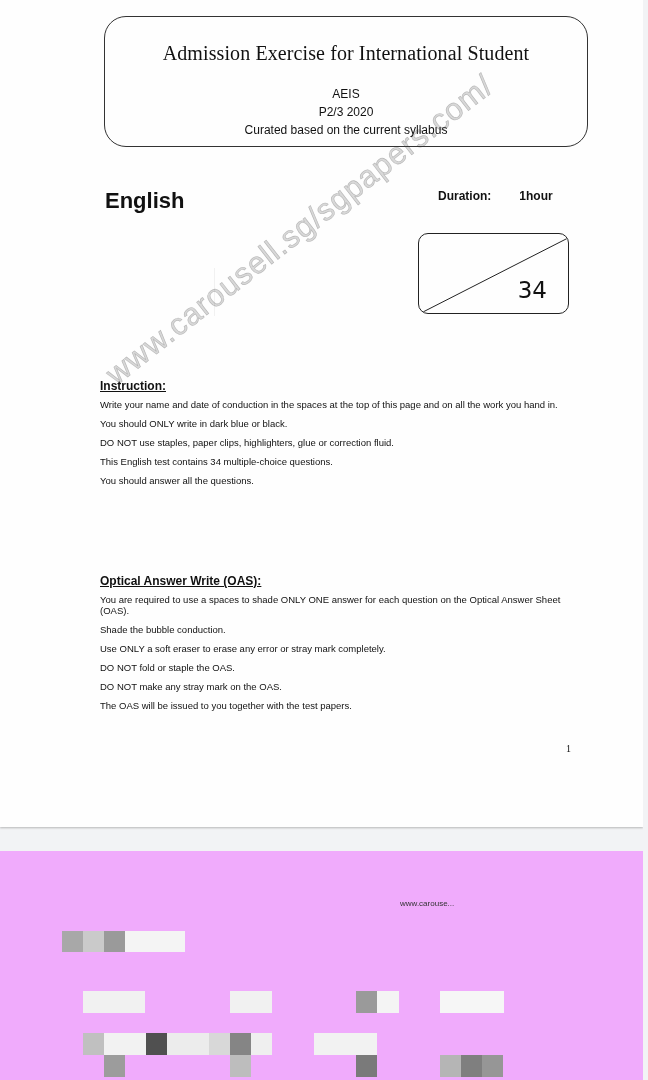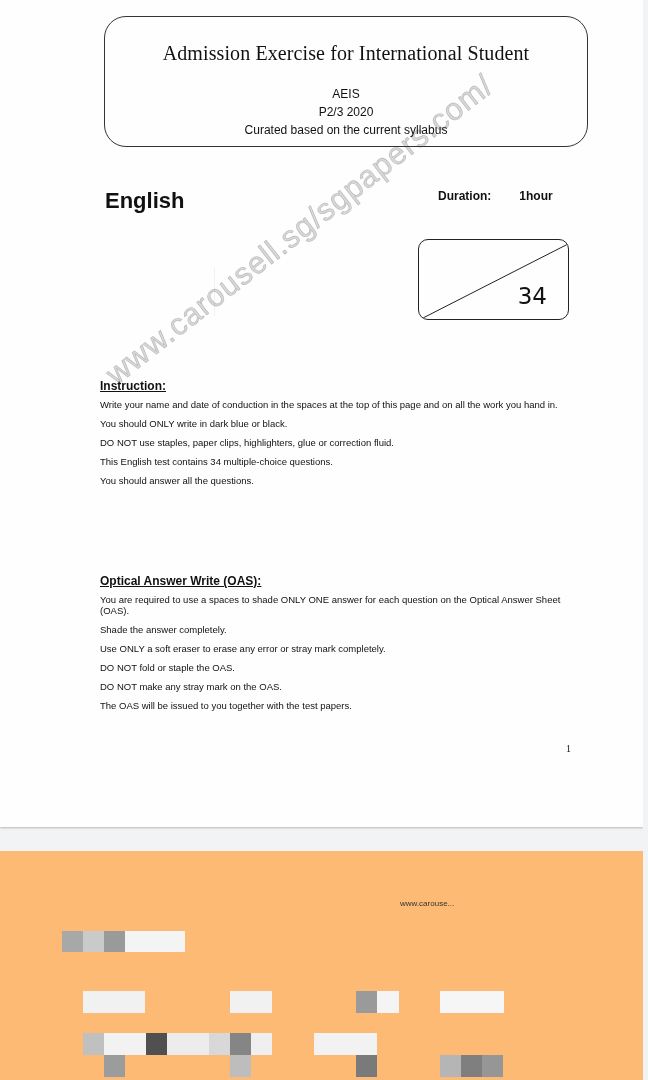--- a/index.html
+++ b/index.html
@@ -9,21 +9,21 @@
     font-family:"Liberation Sans", sans-serif; color:#111;
   }
   .page {
     position:absolute; left:0; top:0; width:643px; height:827px;
     background:#fefefe;
     box-shadow:0 1px 2px rgba(0,0,0,0.25);
     overflow:hidden;
   }
   .page2 {
     position:absolute; left:0; top:851px; width:643px; height:229px;
-    background:#fdba74; overflow:hidden;
+    background:#f0abfc; overflow:hidden;
   }
   .right-rail {
     position:absolute; right:0; top:0; width:5px; height:1080px; background:#f2f3f5;
   }
   .header-box {
     position:absolute; left:104px; top:16px; width:484px; height:131px;
     border:1.3px solid #333; border-radius:22px; box-sizing:border-box;
     text-align:center;
   }
   .header-title {
@@ -32,21 +32,21 @@
   .header-line { font-size:12px; margin-top:4px; line-height:14px; }
   .header-line.first { margin-top:22px; }
   .subject {
     position:absolute; left:105px; top:188px; font-size:22px; font-weight:bold;
   }
   .duration {
     position:absolute; left:438px; top:189px; font-size:12px; font-weight:bold;
   }
   .duration .val { margin-left:28px; }
   .score-box {
-    position:absolute; left:418px; top:239px; width:151px; height:81px;
+    position:absolute; left:418px; top:233px; width:151px; height:81px;
     border:1.3px solid #222; border-radius:10px; box-sizing:border-box; overflow:hidden;text-align:right;
   }
   .score-box svg { position:absolute; left:0; top:0; }
   .score-value {
     position:absolute; right:21px; bottom:10px; font-family:"DejaVu Sans", sans-serif; font-size:23px;
   }
   .section { position:absolute; left:100px; width:475px; font-size:9.5px; line-height:11.5px; }
   .section .heading {
     font-size:12px; font-weight:bold; text-decoration:underline; margin-bottom:6px;
   }
@@ -101,21 +101,21 @@
     <p><span>Write your name and date of conduction in the spaces at the top of this page and on all the work you hand in.</span><b></b><span></span></p>
     <p><span>You should </span><b>ONLY</b><span> write in dark blue or black.</span></p>
     <p><span></span><b>DO NOT</b><span> use staples, paper clips, highlighters, glue or correction fluid.</span></p>
     <p><span>This English test contains 34 multiple-choice questions.</span><b></b><span></span></p>
     <p><span>You should answer all the questions.</span><b></b><span></span></p>
   </div>
 
   <div class="section oas">
     <div class="heading">Optical Answer Write (OAS):</div>
     <p><span>You are required to use a spaces to shade </span><b>ONLY ONE</b><span> answer for each question on the Optical Answer Sheet (OAS).</span></p>
-    <p><span>Shade the answer completely.</span><b></b><span></span></p>
+    <p><span>Shade the bubble conduction.</span><b></b><span></span></p>
     <p><span>Use </span><b>ONLY</b><span> a soft eraser to erase any error or stray mark completely.</span></p>
     <p><span></span><b>DO NOT</b><span> fold or staple the OAS.</span></p>
     <p><span></span><b>DO NOT</b><span> make any stray mark on the OAS.</span></p>
     <p><span>The OAS will be issued to you together with the test papers.</span><b></b><span></span></p>
   </div>
 
   <div class="page-number">1</div>
 </div>
 
 <div class="page2">

